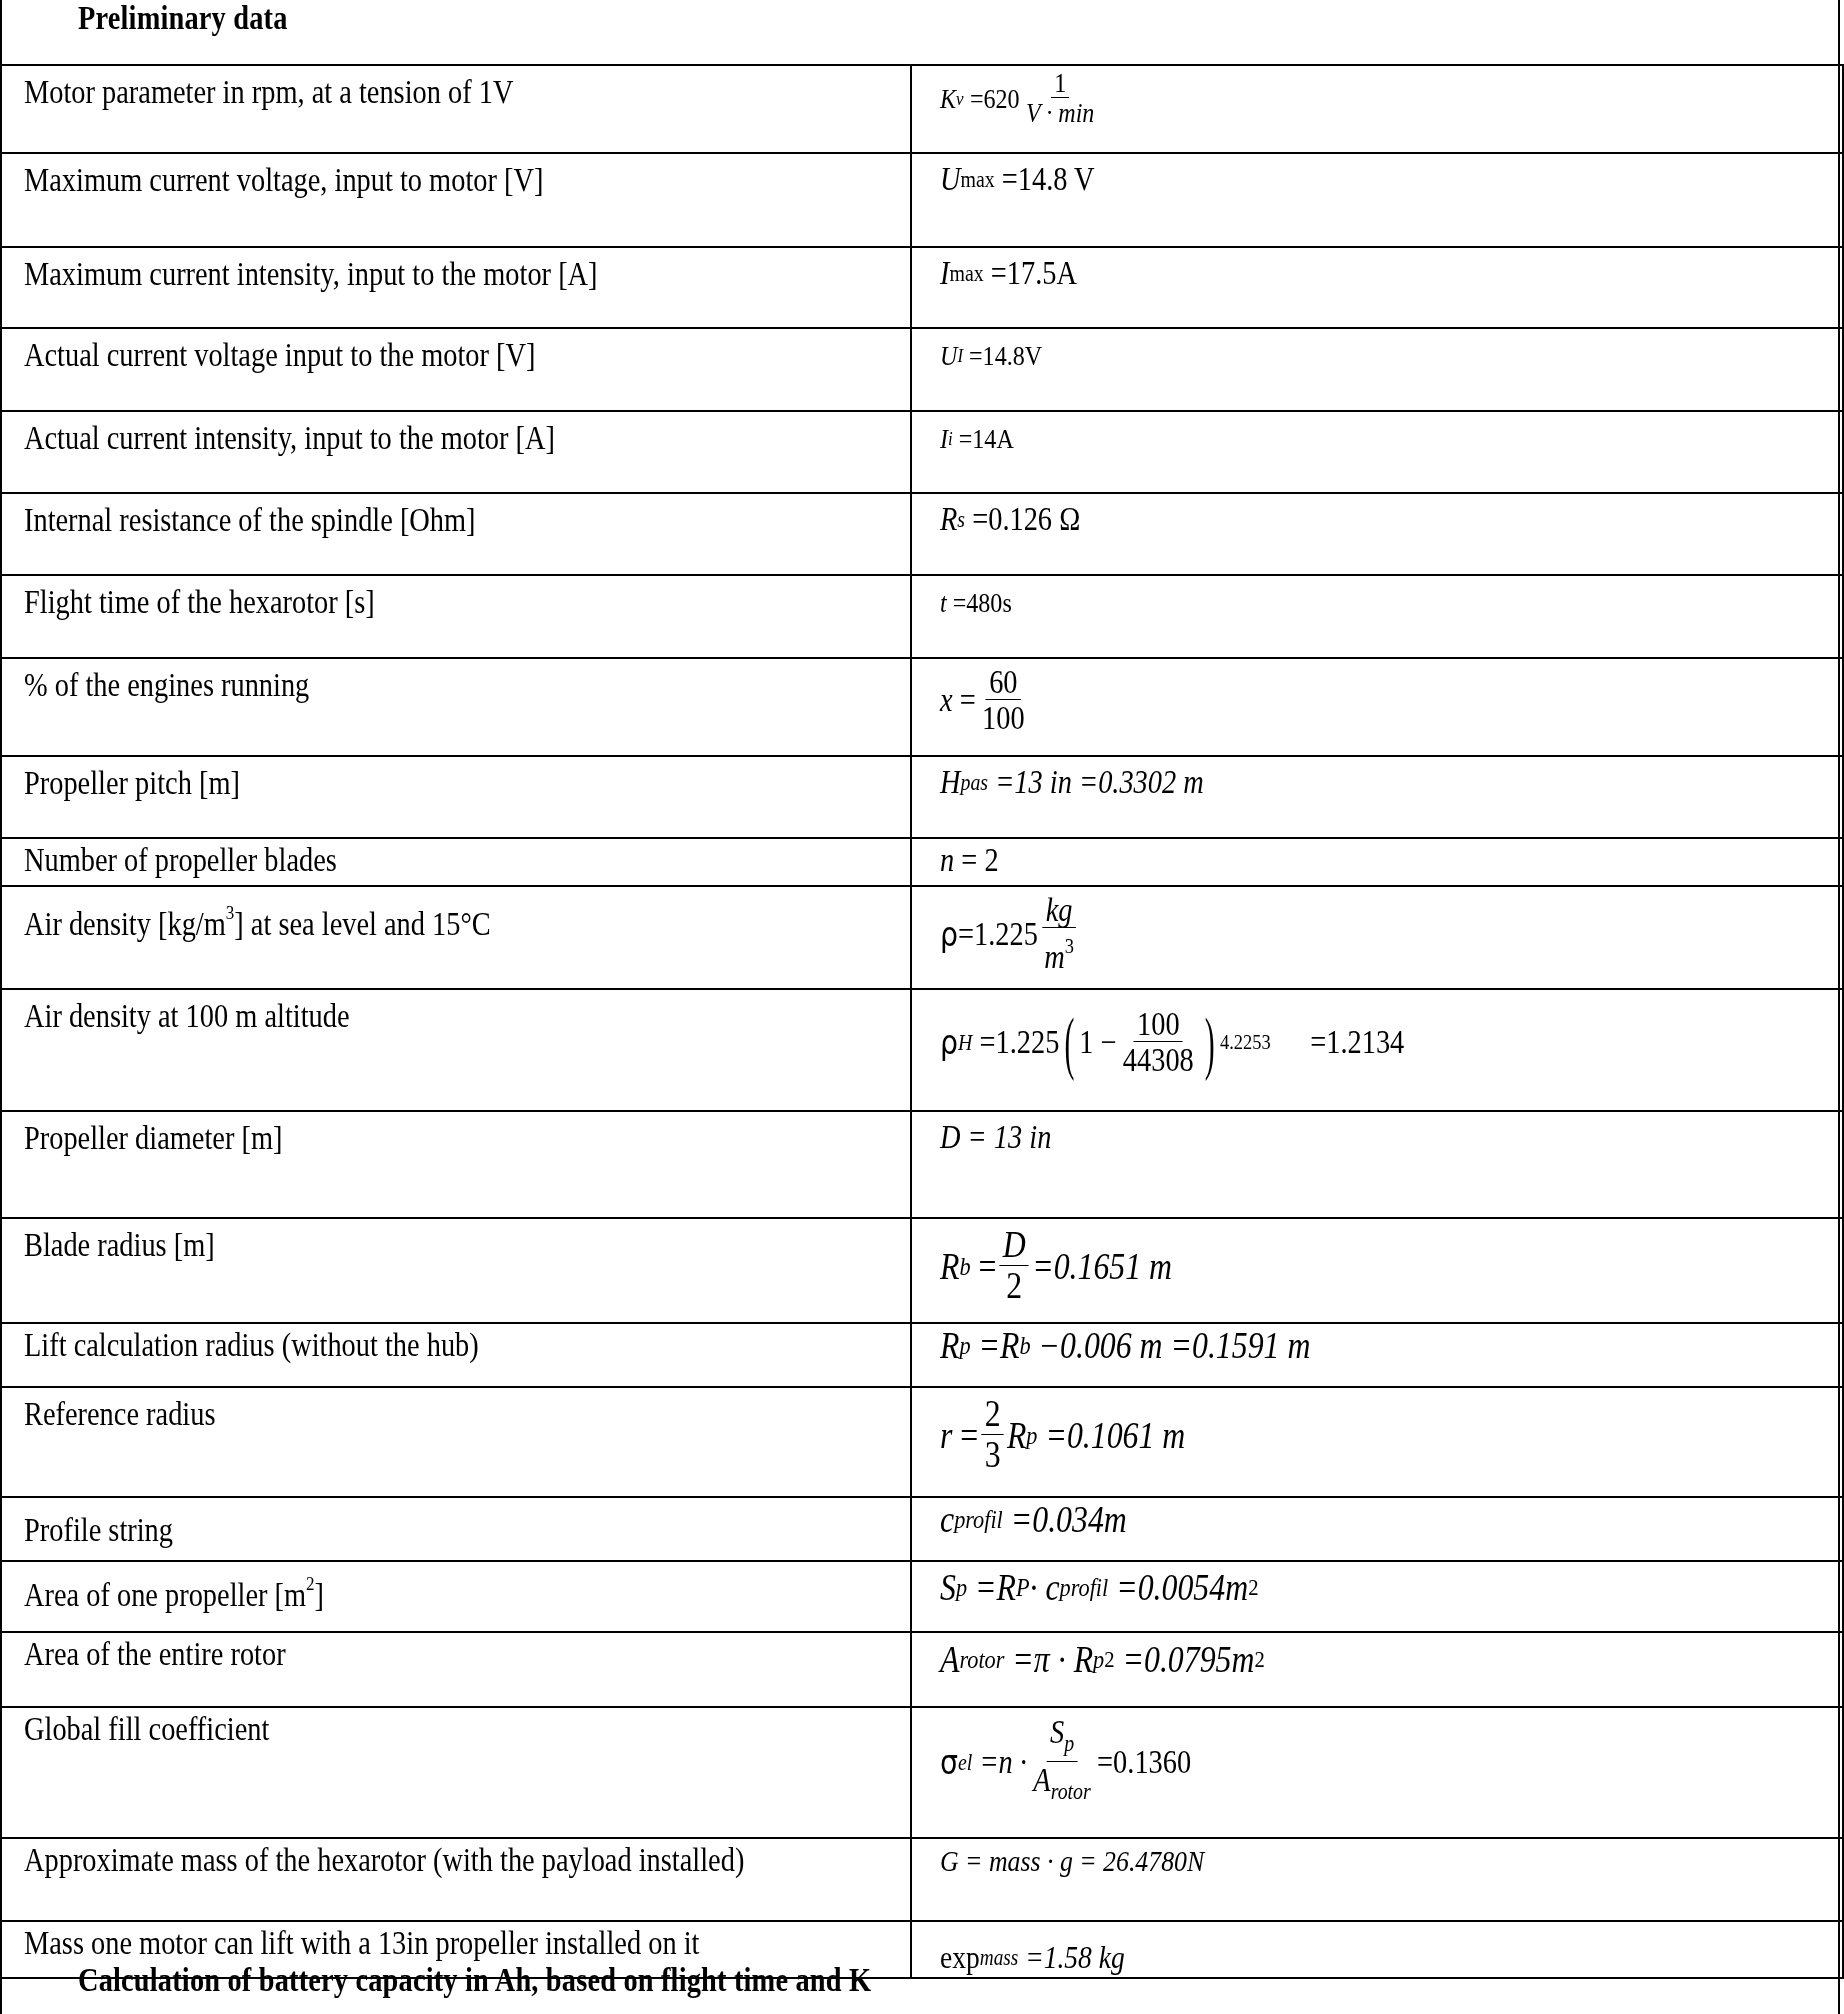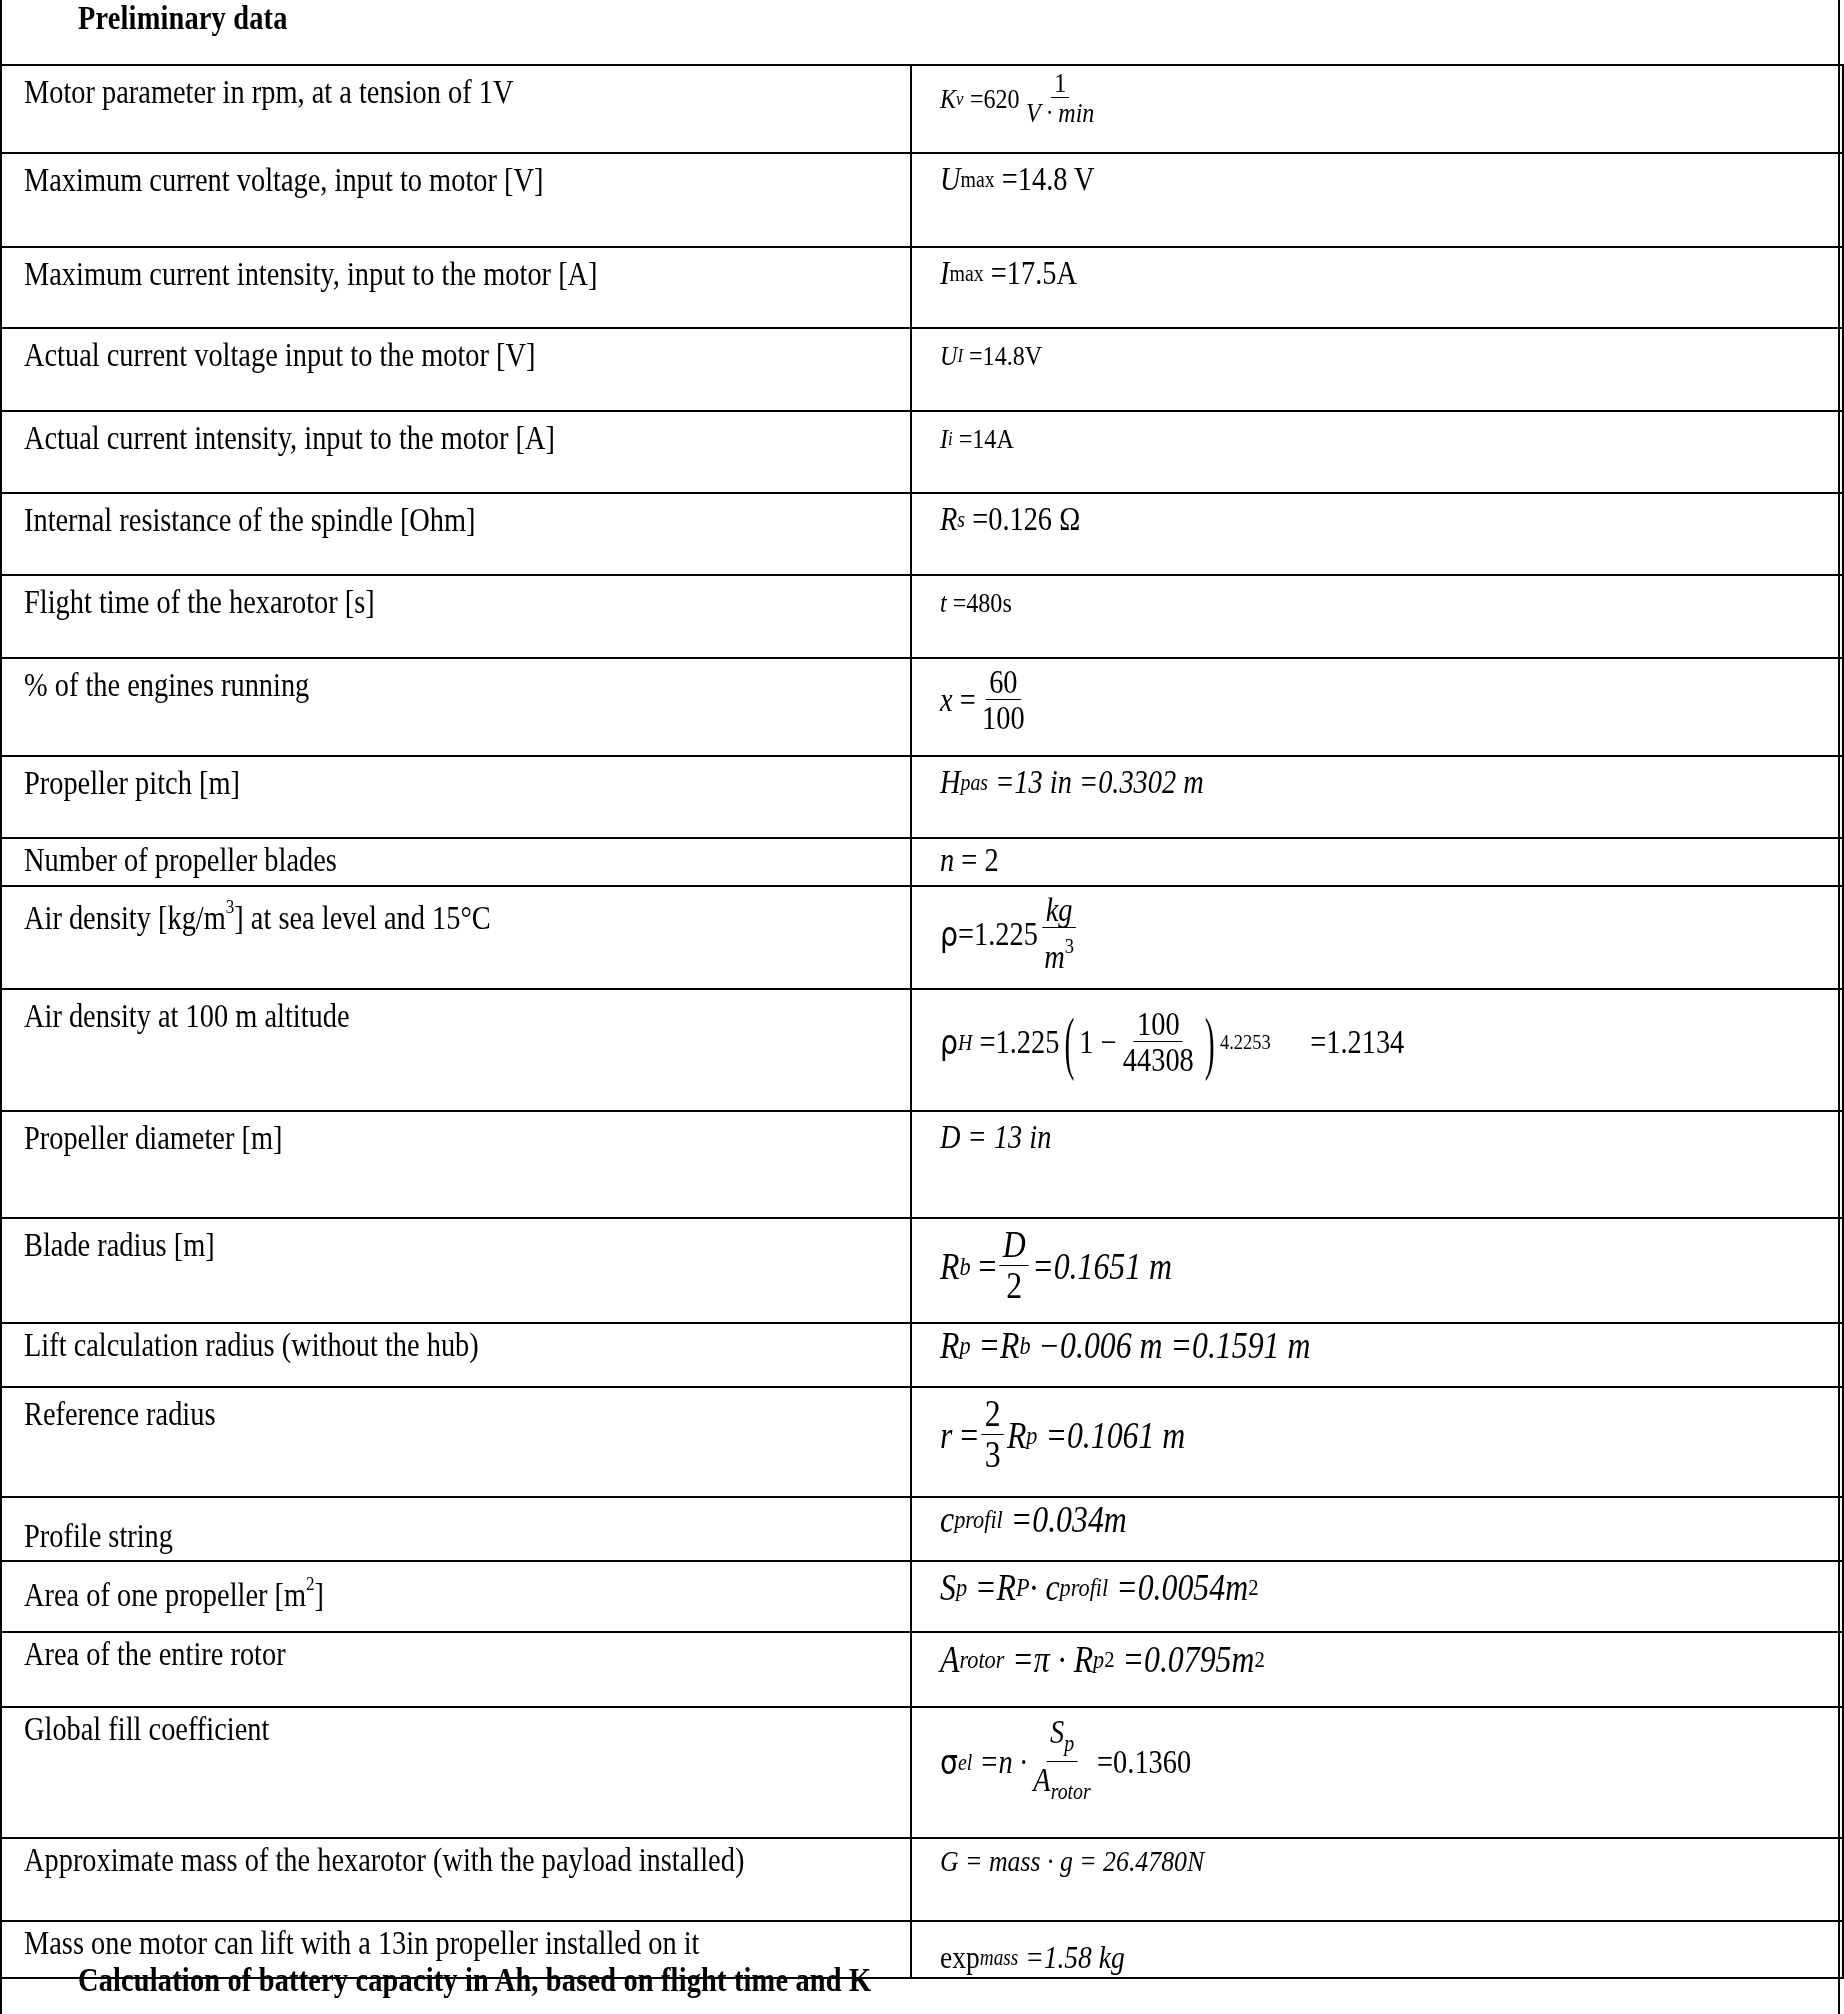--- a/index.html
+++ b/index.html
@@ -115,21 +115,21 @@
   </tr>
 
   <tr style="height:48px">
     <td class="label" style="padding-top:1.9px"><span class="txt">Number of propeller blades</span></td>
     <td class="val" style="padding-top:1.9px">
       <span class="f"><span>n</span>&nbsp;<span class="r">= 2</span></span>
     </td>
   </tr>
 
   <tr style="height:103px">
-    <td class="label" style="padding-top:0"><span class="txt"><span>Air density [kg/m</span><sup class="lbl">3</sup><span>] at sea level and 15°C</span></span></td>
+    <td class="label" style="padding-top:6px"><span class="txt"><span>Air density [kg/m</span><sup class="lbl">3</sup><span>] at sea level and 15°C</span></span></td>
     <td class="val">
       <span class="f">
             <span class="r" style="font-family:'DejaVu Sans',sans-serif">ρ</span>
             <span class="r">=1.225</span>
         <span class="frac it">
               <span class="num">kg</span>
               <span class="den"><span>m</span><sup class="r">3</sup></span>
             </span>
       </span>
     </td>
@@ -184,21 +184,21 @@
         <span class="frac">
               <span class="num">2</span>
               <span class="den">3</span>
             </span>
         <span>R</span><sub>p</sub>&nbsp;<span>=0.1061 m</span>
       </span>
     </td>
   </tr>
 
   <tr style="height:64px">
-    <td class="label" style="padding-top:19px"><span class="txt">Profile string</span></td>
+    <td class="label" style="padding-top:13px"><span class="txt">Profile string</span></td>
     <td class="val" style="padding-top:1.9px">
       <span class="f" style="font-size:37px"><span>c</span><sub>profil</sub>&nbsp;<span>=0.034m</span></span>
     </td>
   </tr>
 
   <tr style="height:71px">
     <td class="label" style="padding-top:1.9px"><span class="txt"><span>Area of one propeller [m</span><sup class="lbl">2</sup><span>]</span></span></td>
     <td class="val" style="padding-top:5.6px">
       <span class="f" style="font-size:37px"><span>S</span><sub>p</sub>&nbsp;<span>=R</span><sub>P</sub><span> · c</span><sub>profil</sub>&nbsp;<span>=0.0054m</span><sup class="r">2</sup></span>
     </td>

